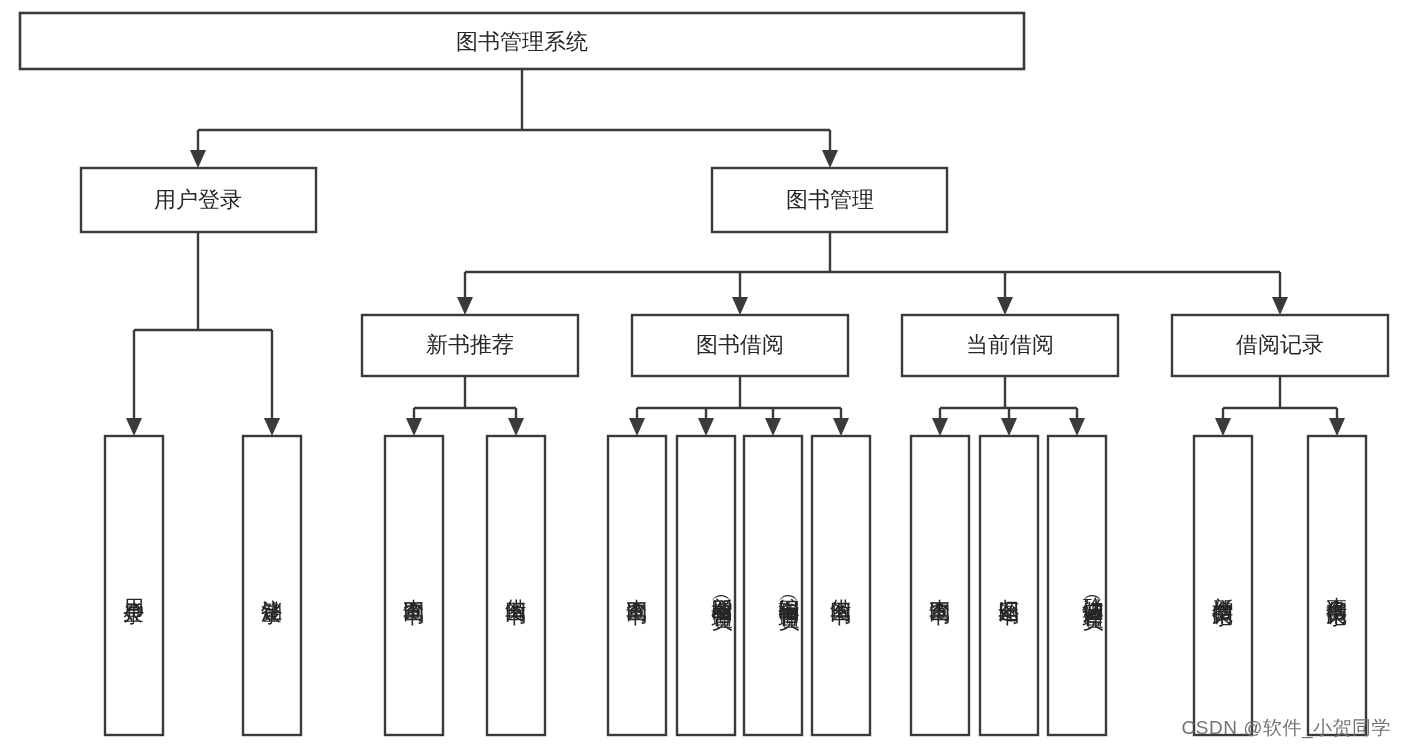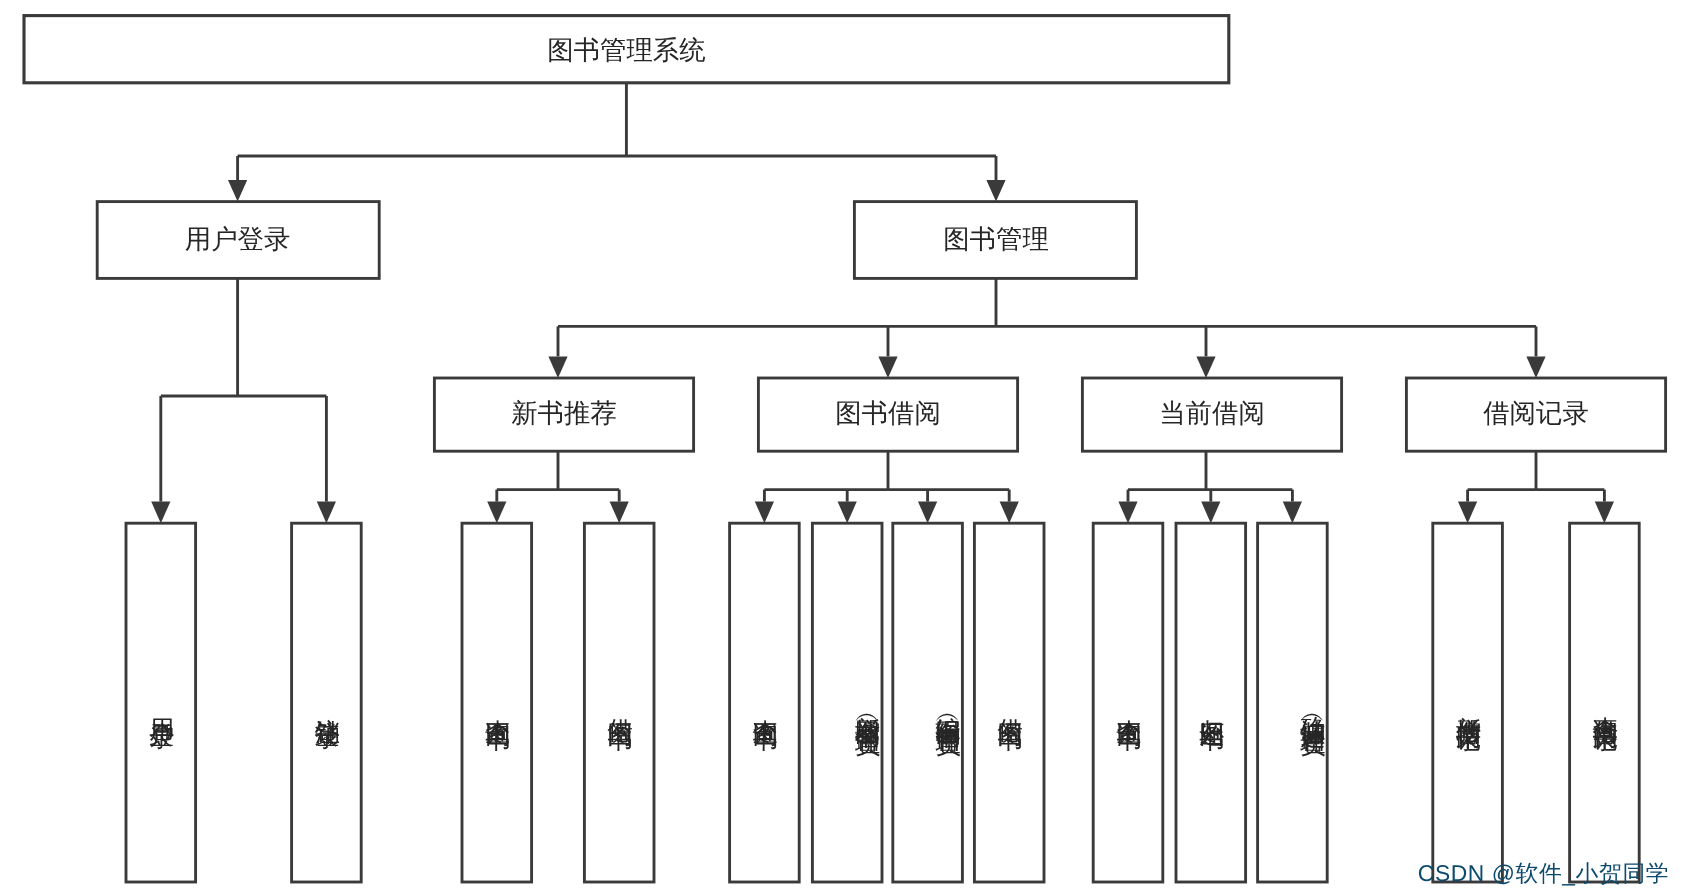--- a/index.html
+++ b/index.html
@@ -66,21 +66,21 @@
     box-sizing: border-box;
     white-space: nowrap;
     pointer-events: none;
   }
   .watermark {
     position: absolute;
     right: 14px;
     bottom: 6px;
     font-family: "Liberation Sans", "DejaVu Sans", sans-serif;
     font-size: 19px;
-    color: #0c4a6e;
+    color: #737373;
     letter-spacing: 0.5px;
     white-space: nowrap;
   }
 </style>
 </head>
 <body>
 
 <div id="diagram-root">
 
   <svg class="tree" viewBox="0 0 1405 747" xmlns="http://www.w3.org/2000/svg">

